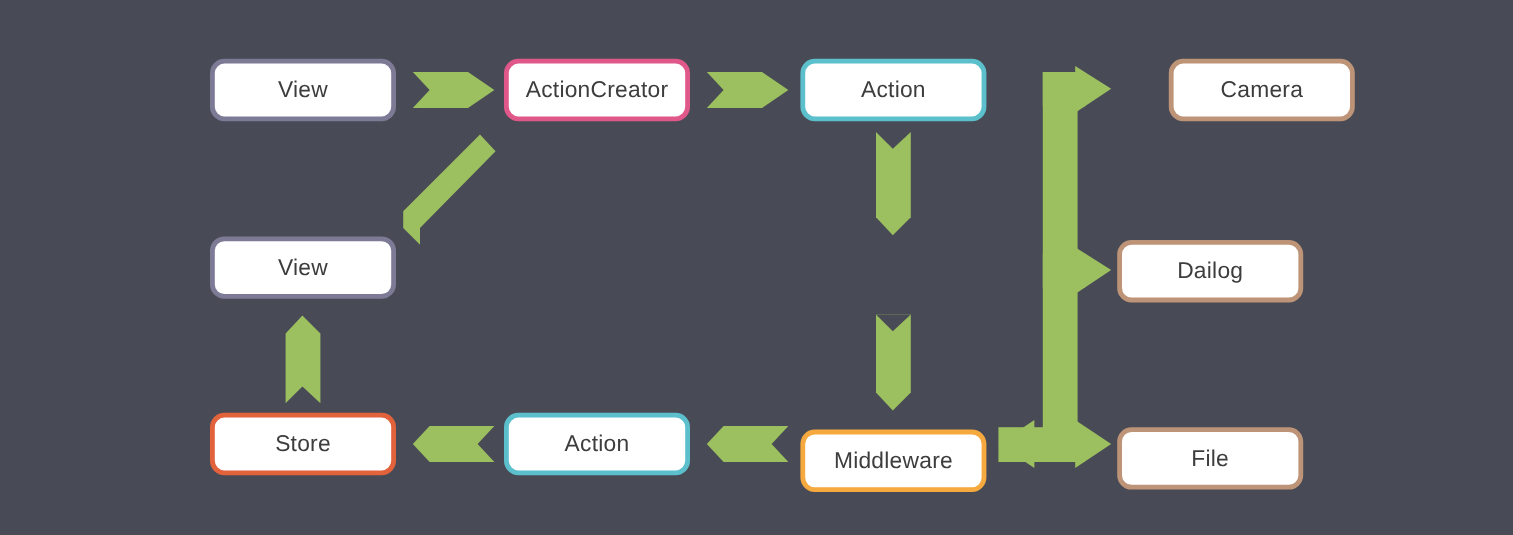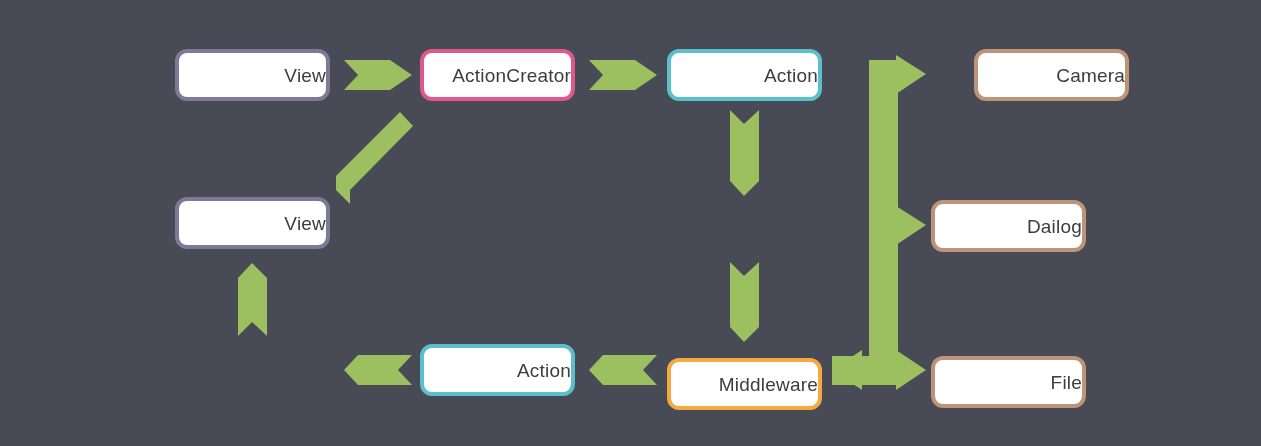--- a/index.html
+++ b/index.html
@@ -17,21 +17,21 @@
   }
   .node {
     position: absolute;
     box-sizing: border-box;
     background: #ffffff;
     border-style: solid;
     border-width: 4px;
     border-radius: 12px;
     display: flex;
     align-items: center;
-    justify-content: flex-end;
+    justify-content: center;
     color: #3d3d3d;
     font-size: 19px;
     letter-spacing: 0.2px;
     line-height: 1;
     user-select: none;
   }
   .flow-svg {
     position: absolute;
     left: 0;
     top: 0;
@@ -101,20 +101,23 @@
 
   <div class="node" style="left:175px; top:197px; width:155px; height:52px; border-color:#7d7a96;">
     <span>View</span>
   </div>
 
 
   <div class="node" style="left:931px; top:200px; width:155px; height:52px; border-color:#bd9478;">
     <span>Dailog</span>
   </div>
 
+  <div class="node" style="left:175px; top:344px; width:155px; height:52px; border-color:#e2623c;">
+    <span>Store</span>
+  </div>
 
   <div class="node" style="left:420px; top:344px; width:155px; height:52px; border-color:#5bc0cc;">
     <span>Action</span>
   </div>
 
   <div class="node" style="left:667px; top:344px; width:155px; height:52px; border-color:#f5a93f;margin-top:14px;">
     <span>Middleware</span>
   </div>
 
   <div class="node" style="left:931px; top:344px; width:155px; height:52px; border-color:#bd9478;margin-top:12px;">

